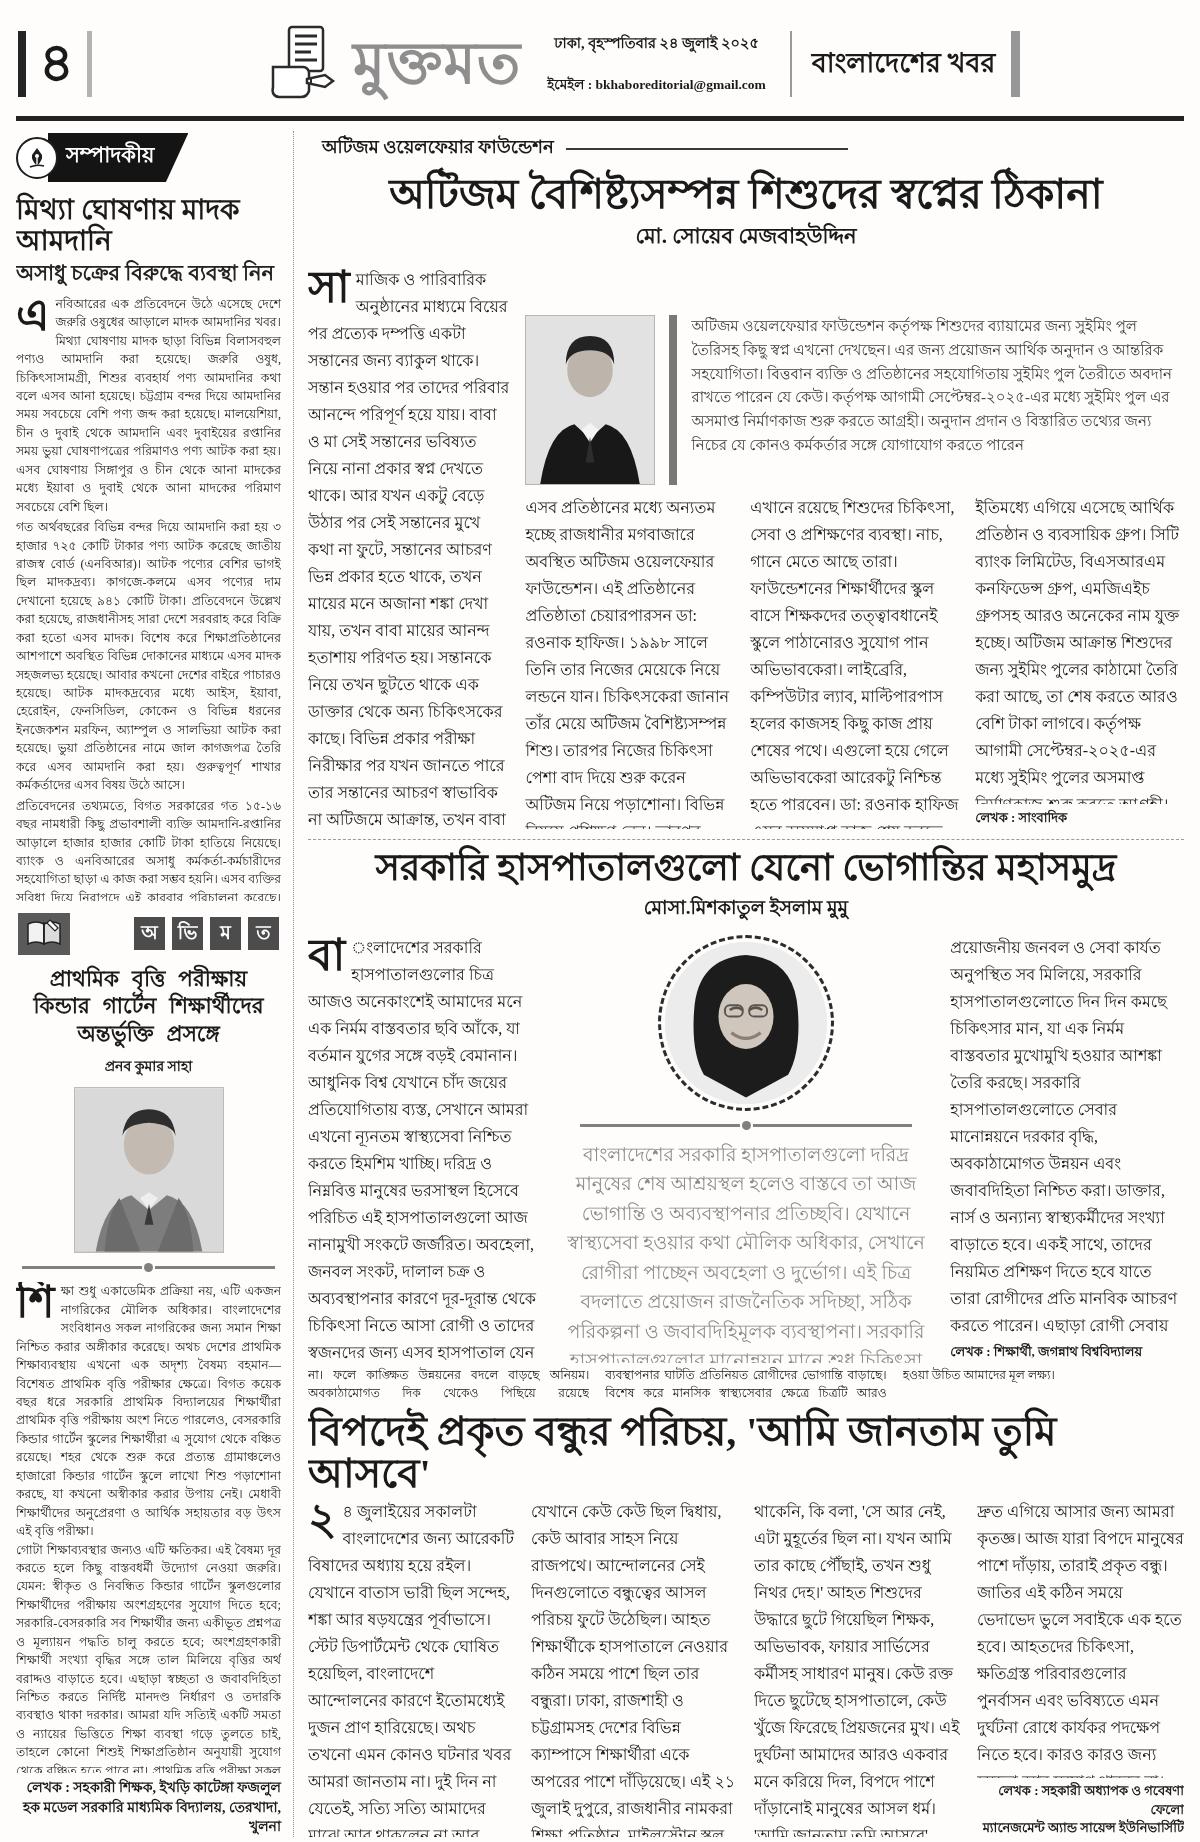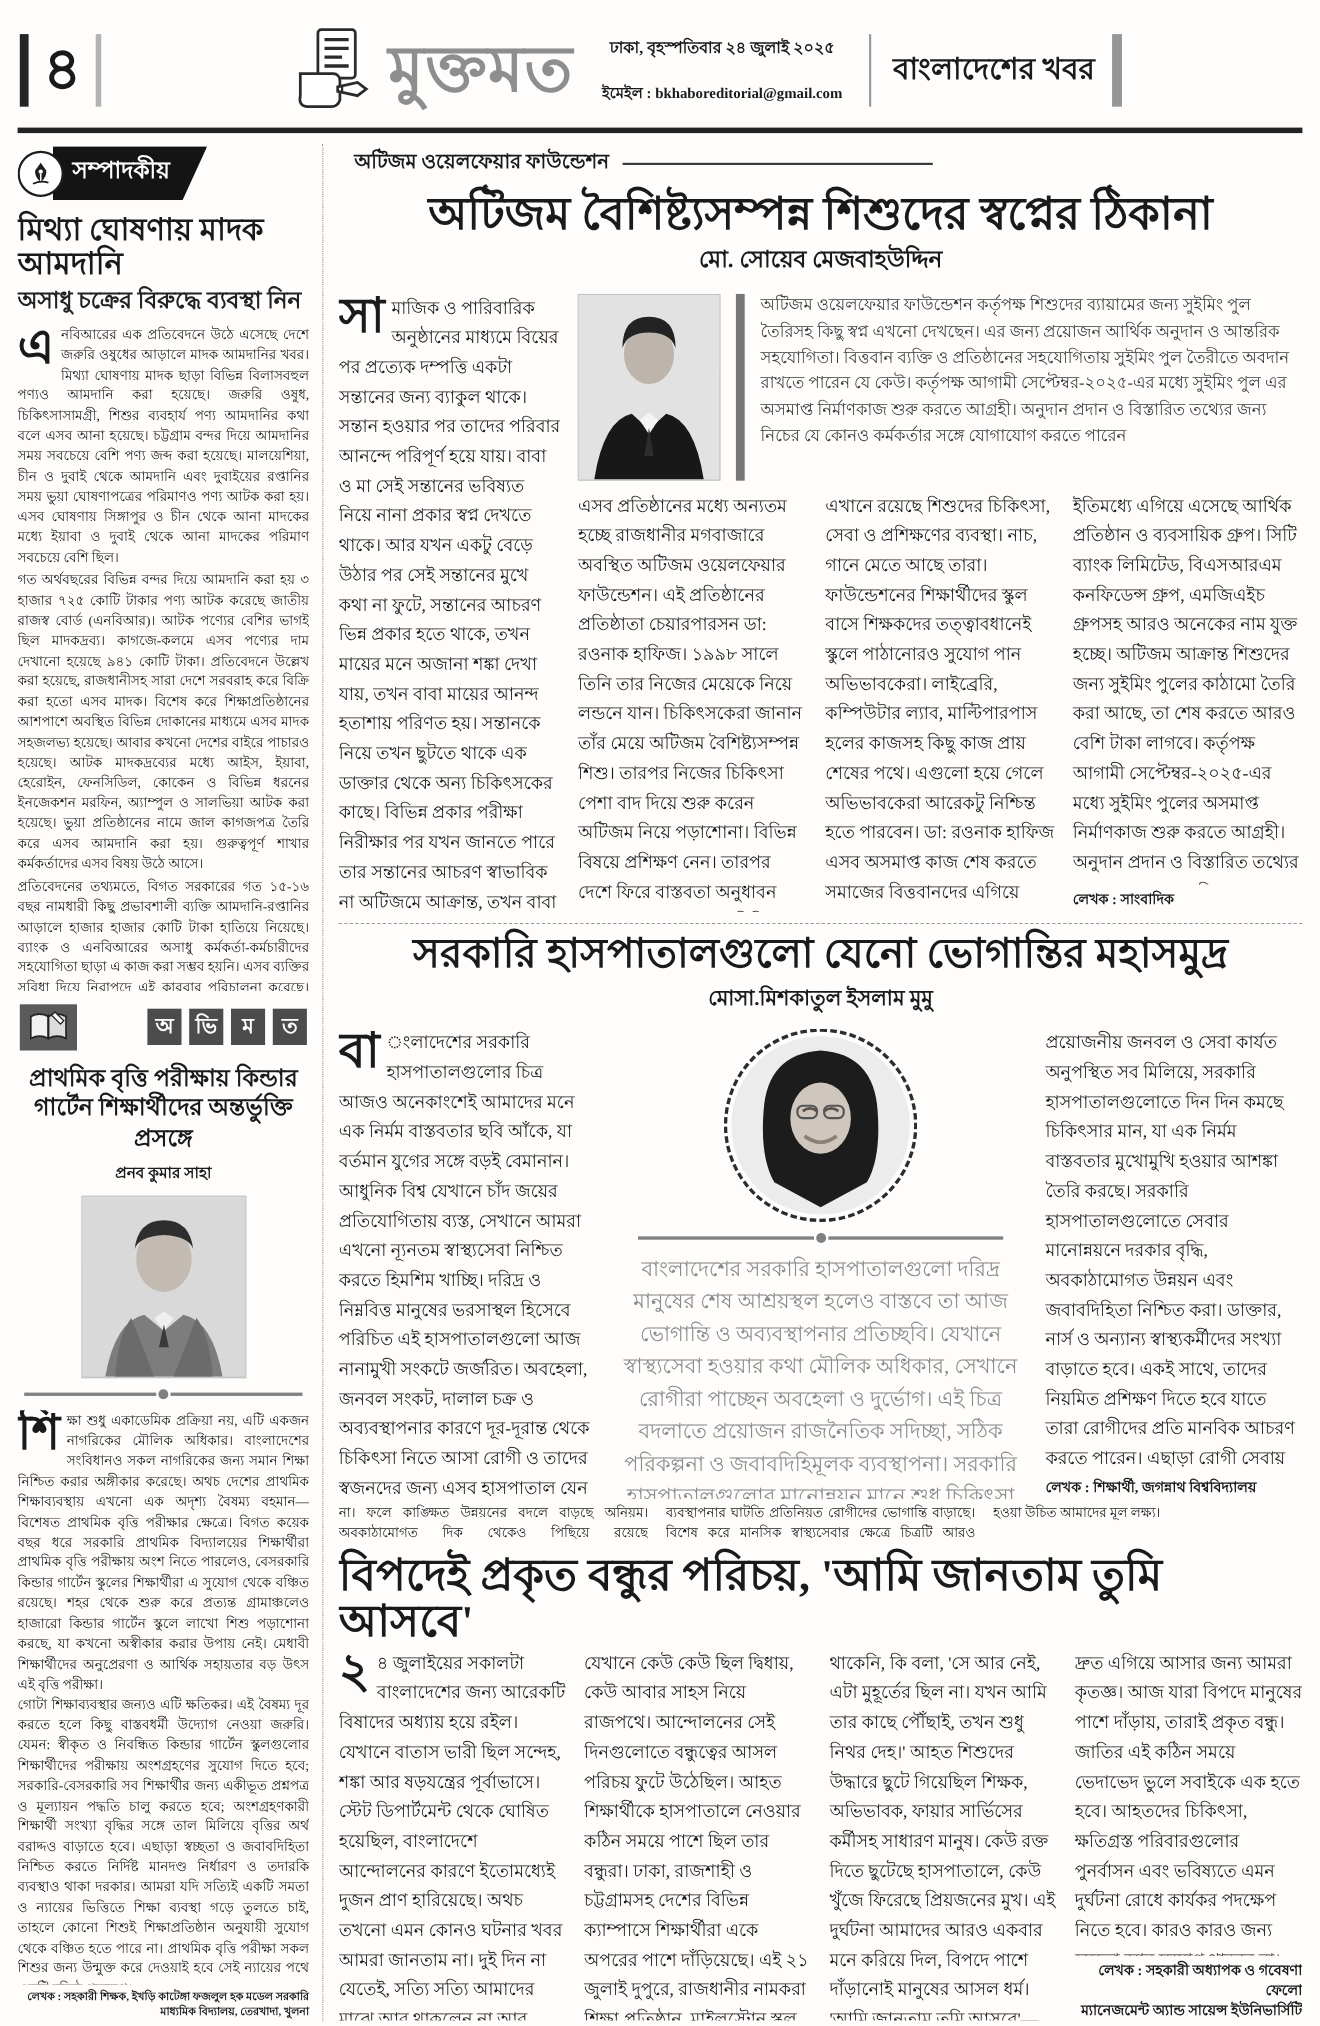--- a/index.html
+++ b/index.html
@@ -39,37 +39,37 @@
   .body-text { font-size:12.3px; text-align:justify; line-height:1.5; }
   .ed-body { height:606px; overflow:hidden; }
   .ed-body p { margin-bottom:2px; }
   .dropcap { float:left; font-size:44px; font-weight:bold; line-height:36px; padding:3px 6px 0 0; }
   
   .ov-head { display:flex; align-items:center; justify-content:space-between; margin:12px 2px 8px 2px; }
   .ov-book { width:52px; height:42px; background:#5a5a5a; display:flex; align-items:center; justify-content:center; }
   .ov-letters { display:flex; gap:7px; }
   .ov-letter { width:31px; height:33px; background:#4c4c4c; color:#fff; font-size:19px; font-weight:bold;
                display:flex; align-items:center; justify-content:center; }
-  .ov-headline { font-size:21.5px; font-weight:bold; text-align:center; line-height:1.28; margin:4px 0 6px 0; }
+  .ov-headline { font-size:21.5px; font-weight:bold; text-align:center; line-height:1.28; margin:4px 0 6px 0;font-family:Liberation Mono, monospace; }
   .ov-byline { text-align:center; font-size:14px; font-weight:bold; margin-bottom:8px; }
   .ov-photo { width:150px; height:166px; margin:0 auto; border:1px solid #bbb; background:linear-gradient(#e3e3e3,#c9c9c9); }
   .rule-dot { display:flex; align-items:center; margin:10px 6px; }
   .rule-dot::before,.rule-dot::after { content:""; flex:1; height:3px; background:#808080; }
   .rule-dot .dot { width:9px; height:9px; border-radius:50%; background:#808080; margin:0 2px; }
   .ov-body { flex:1; overflow:hidden; }
-  .ov-credit { text-align:right; font-size:10px; font-weight:bold; line-height:1.4; margin-top:5px; }
+  .ov-credit { text-align:right; font-size:14px; font-weight:bold; line-height:1.4; margin-top:5px; }
   
   .kicker-row { display:flex; align-items:center; gap:12px; width:60%; font-size:18px; font-weight:bold; margin:2px 0 0 14px; }
   .kicker-line { flex:1; border-bottom:2px solid #3a3a3a; }
   .art1-headline { text-align:center; font-size:41px; font-weight:bold; line-height:1.08; margin:8px 0 4px 0; }
   .art1-byline { text-align:center; font-size:21px; font-weight:bold; margin-bottom:12px; }
   .art1-body { display:flex; gap:16px; height:562px; overflow:hidden; }
   .a1-col1 { flex:0 0 23%; overflow:hidden; }
   .a1-right { flex:1; display:flex; flex-direction:column; overflow:hidden; }
-  .a1-top { display:flex; gap:14px; height:170px; margin-bottom:10px; }
+  .a1-top { display:flex; gap:14px; height:170px; margin-bottom:10px;margin-top:48px; }
   .a1-photo { width:130px; height:100%; border:1px solid #b5b5b5; background:linear-gradient(#ececec,#cfcfcf); }
   .a1-vbar { width:8px; background:#787878; }
   .a1-quote { flex:1; font-size:15px; line-height:1.58; color:#3c3c3c; overflow:hidden; }
   .a1-cols { flex:1; display:flex; gap:16px; overflow:hidden; }
   .a1-cols .ncol { flex:1; display:flex; flex-direction:column; overflow:hidden; }
   .ncol .col-text { flex:1; overflow:hidden; }
   .credit { font-weight:bold; font-size:13px; margin-top:4px; }
   .divider-dash { border-top:1px dashed #9a9a9a; margin:10px 0 8px 0; }
   
   .art2-headline { text-align:center; font-size:37px; font-weight:bold; line-height:1.1; margin:0 0 4px 0; }

